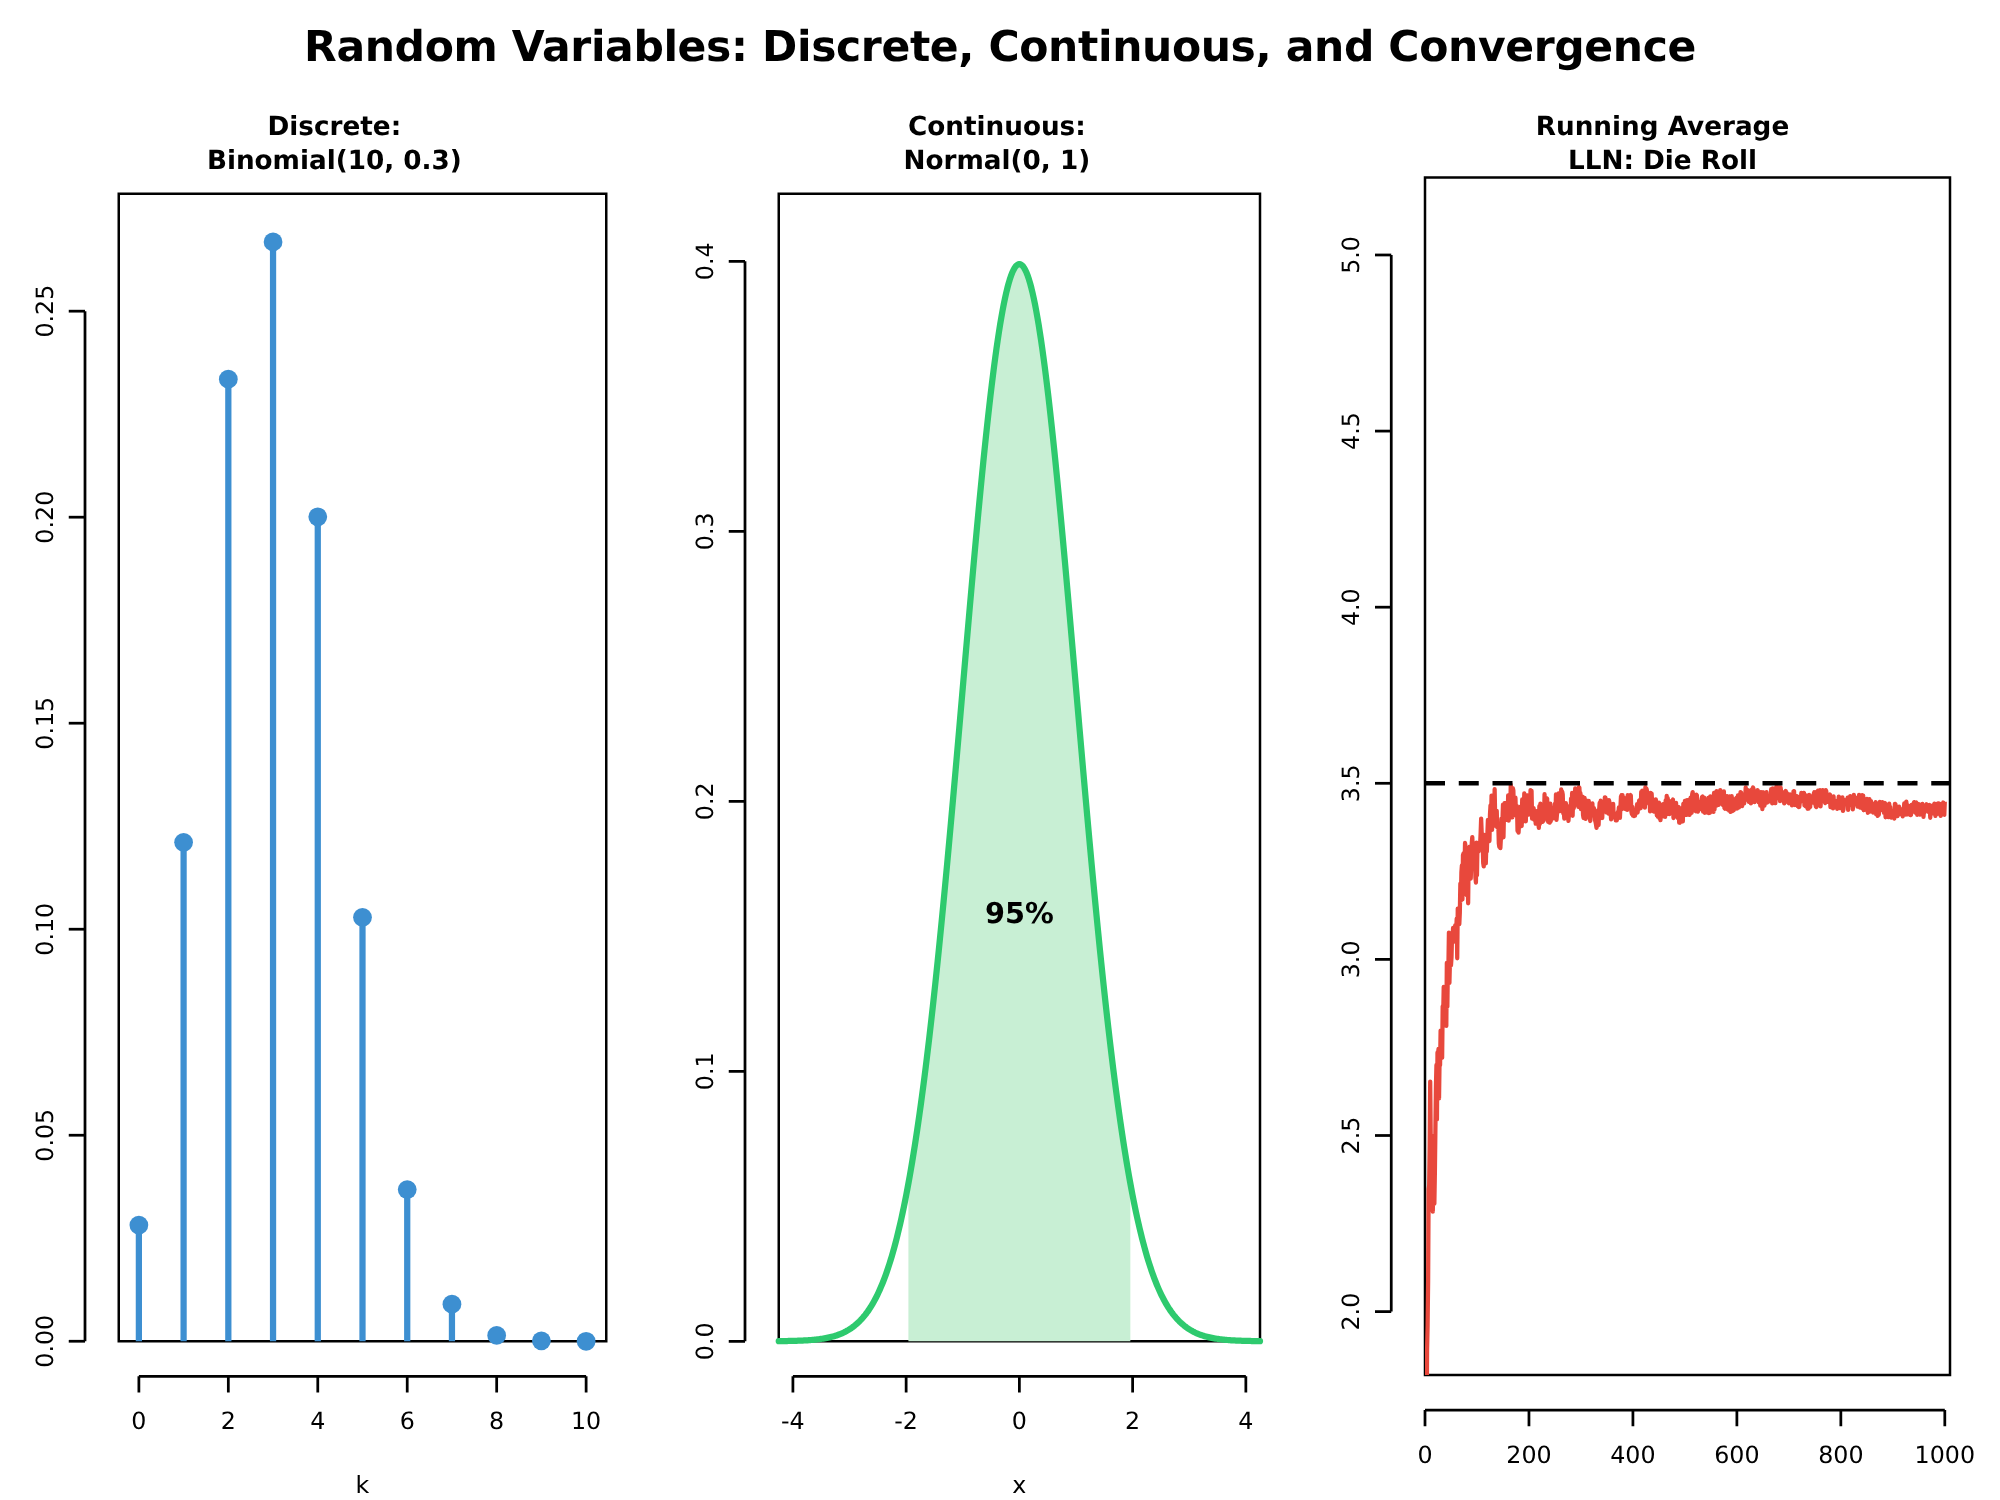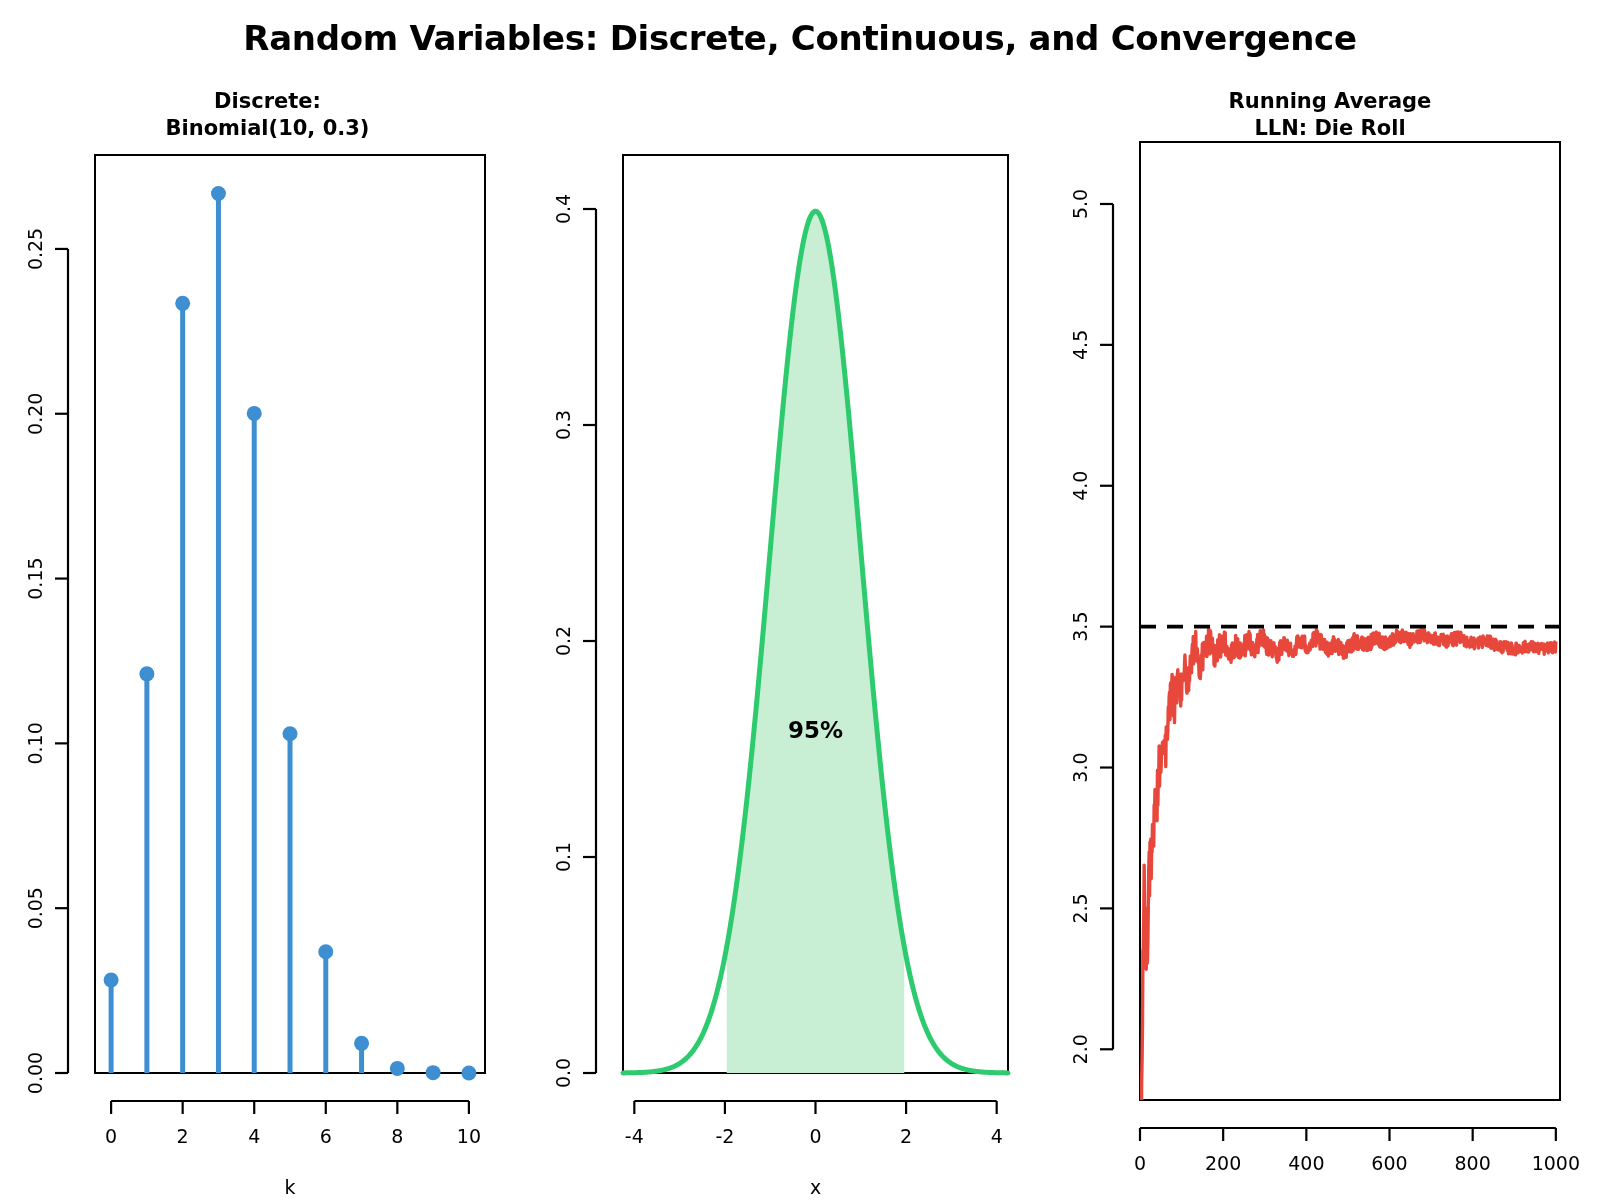--- a/index.html
+++ b/index.html
@@ -95,20 +95,24 @@
           <line x1="55" y1="413.75403949730696" x2="68" y2="413.75403949730696" class="tick"></line>
           <text x="0" y="0" class="ticklabel" text-anchor="middle" transform="translate(42,413.75403949730696) rotate(-90)">0.20</text>
           <line x1="55" y1="248.94254937163385" x2="68" y2="248.94254937163385" class="tick"></line>
           <text x="0" y="0" class="ticklabel" text-anchor="middle" transform="translate(42,248.94254937163385) rotate(-90)">0.25</text>
           <text x="0" y="0" class="axis-title" text-anchor="middle" transform="translate(-10,614) rotate(-90)">P(X = k)</text>
         </g>
       </svg>
   </div>
 
   <div class="panel" style="left:535px;width:525px;">
+    <div class="panel-title">
+      <span>Continuous:</span>
+      <span>Normal(0, 1)</span>
+    </div>
     <svg class="plot-svg" id="svg-continuous" width="525" height="1200">
         <g>
           <rect x="88" y="155" width="385" height="918" class="box-line"></rect>
         </g>
         <path d="M 191.7235294117647 1073 L 191.7235294117647 946.7675602397449 L 192.4633333333333 942.6784429763138 L 193.20313725490197 938.4927530062688 L 193.94294117647058 934.2096574511747 L 194.68274509803922 929.8283759830681 L 195.42254901960786 925.3481833433775 L 196.1623529411765 920.7684118671024 L 196.90215686274513 916.0884540083119 L 197.6419607843137 911.3077648629022 L 198.38176470588235 906.4258646844268 L 199.12156862745096 901.442341388701 L 199.86137254901962 896.3568530427686 L 200.60117647058823 891.1691303337168 L 201.34098039215687 885.8789790127258 L 202.08078431372547 880.4862823096544 L 202.82058823529414 874.9910033133688 L 203.56039215686275 869.3931873129629 L 204.30019607843138 863.6929640949354 L 205.04 857.8905501913423 L 205.77980392156866 851.9862510738906 L 206.51960784313727 845.9804632888996 L 207.25941176470587 839.8736765280271 L 207.9992156862745 833.6664756296384 L 208.73901960784312 827.3595425056895 L 209.47882352941178 820.953657988994 L 210.2186274509804 814.4497035957611 L 210.95843137254903 807.848663198313 L 211.69823529411764 801.1516246029303 L 212.4380392156863 794.3597810278176 L 213.1778431372549 787.4744324762469 L 213.91764705882355 780.496987000006 L 214.65745098039213 773.4289618483634 L 215.39725490196082 766.2719844978623 L 216.1370588235294 759.0277935583613 L 216.87686274509804 751.6982395508678 L 217.61666666666667 744.285285552838 L 218.35647058823528 736.7910077067728 L 219.09627450980392 729.2175955880934 L 219.83607843137256 721.5673524284548 L 220.57588235294116 713.842695190842 L 221.3156862745098 706.0461544929872 L 222.05549019607844 698.1803743758578 L 222.79529411764707 690.2481119141867 L 223.53509803921568 682.2522366662417 L 224.2749019607843 674.1957299602834 L 225.01470588235296 666.0816840154071 L 225.75450980392156 657.9133008947312 L 226.4943137254902 649.6938912891679 L 227.2341176470588 641.426873130298 L 227.97392156862745 633.1157700311563 L 228.71372549019608 624.7642095540475 L 229.45352941176472 616.375921304807 L 230.19333333333333 607.9547348532474 L 230.93313725490196 599.5045774798498 L 231.6729411764706 591.0294717490865 L 232.41274509803924 582.5335329101001 L 233.15254901960785 574.020966125796 L 233.89235294117645 565.4960635317535 L 234.63215686274512 556.9632011267021 L 235.37196078431373 548.4268354966615 L 236.11176470588236 539.8915003751877 L 236.85156862745097 531.3618030425208 L 237.5913725490196 522.8424205667824 L 238.33117647058825 514.3380958907123 L 239.07098039215686 505.85363376779026 L 239.8107843137255 497.3938965519221 L 240.5505882352941 488.9637998452231 L 241.29039215686274 480.5683080087555 L 242.0301960784314 472.2124295414161 L 242.76999999999998 463.901212332491 L 243.50980392156862 455.6397387937136 L 244.24960784313726 447.43312087697063 L 244.9894117647059 439.28649498410175 L 245.7292156862745 431.20501677553193 L 246.46901960784314 423.1938558847505 L 247.20882352941177 415.25819054592864 L 247.9486274509804 407.40320214221333 L 248.688431372549 399.6340696824932 L 249.42823529411766 391.9559642146477 L 250.16803921568626 384.37404318352026 L 250.9078431372549 376.89344474204677 L 251.64764705882354 369.5192820241647 L 252.38745098039215 362.2566373882877 L 253.12725490196078 355.11055664029413 L 253.86705882352942 348.0860432450994 L 254.60686274509803 341.1880525360077 L 255.34666666666666 334.42148593113507 L 256.08647058823533 327.79118516626863 L 256.8262745098039 321.3019265535962 L 257.5660784313726 314.95841527576977 L 258.3058823529411 308.76527972479585 L 259.0456862745098 302.7270658952383 L 259.7854901960784 296.8482318412043 L 260.52529411764704 291.13314220653854 L 261.2650980392157 285.5860628375915 L 262.0049019607843 280.21115548784724 L 262.74470588235295 275.0124726235904 L 263.4845098039216 269.9939523396697 L 264.2243137254902 265.1594133942757 L 264.96411764705886 260.5125503714818 L 265.70392156862744 256.0569289801183 L 266.4437254901961 251.79598149734602 L 267.1835294117647 247.73300236507316 L 267.9233333333333 243.87114394711864 L 268.663137254902 240.2134124547697 L 269.40294117647056 236.76266404810053 L 270.1427450980392 233.5216011201286 L 270.88254901960784 230.492768770574 L 271.6223529411765 227.67855147566263 L 272.3621568627451 225.08116996007118 L 273.10196078431375 222.70267827675707 L 273.8417647058824 220.54496110005152 L 274.581568627451 218.60973123700512 L 275.3213725490196 216.8985273615881 L 276.06117647058824 215.41271197594233 L 276.8009803921568 214.15346960246325 L 277.54078431372545 213.12180521007235 L 278.28058823529415 212.31854287760711 L 279.0203921568627 211.74432469681528 L 279.76019607843136 211.39960991699922 L 280.5 211.2846743329053 L 281.23980392156864 211.39960991699922 L 281.9796078431373 211.74432469681528 L 282.71941176470585 212.31854287760711 L 283.4592156862745 213.12180521007235 L 284.1990196078432 214.15346960246325 L 284.9388235294118 215.41271197594233 L 285.67862745098034 216.8985273615881 L 286.418431372549 218.60973123700512 L 287.1582352941177 220.54496110005164 L 287.89803921568625 222.70267827675707 L 288.6378431372549 225.08116996007118 L 289.3776470588235 227.67855147566263 L 290.11745098039216 230.492768770574 L 290.8572549019608 233.5216011201286 L 291.59705882352944 236.76266404810053 L 292.336862745098 240.2134124547697 L 293.07666666666665 243.87114394711864 L 293.81647058823535 247.73300236507316 L 294.5562745098039 251.79598149734602 L 295.2960784313725 256.0569289801183 L 296.03588235294114 260.5125503714818 L 296.77568627450984 265.1594133942757 L 297.5154901960784 269.9939523396697 L 298.25529411764705 275.0124726235904 L 298.9950980392157 280.21115548784724 L 299.7349019607843 285.5860628375915 L 300.47470588235296 291.13314220653854 L 301.2145098039215 296.8482318412043 L 301.9543137254902 302.7270658952383 L 302.6941176470588 308.76527972479585 L 303.4339215686274 314.95841527576977 L 304.1737254901961 321.30192655359633 L 304.91352941176467 327.79118516626863 L 305.6533333333333 334.42148593113484 L 306.393137254902 341.1880525360077 L 307.1329411764706 348.0860432450994 L 307.8727450980392 355.110556640294 L 308.61254901960785 362.2566373882877 L 309.3523529411765 369.5192820241647 L 310.0921568627451 376.8934447420472 L 310.83196078431365 384.37404318352026 L 311.57176470588234 391.9559642146477 L 312.311568627451 399.6340696824933 L 313.05137254901956 407.40320214221333 L 313.7911764705882 415.25819054592864 L 314.53098039215683 423.19385588475063 L 315.27078431372547 431.2050167755317 L 316.0105882352941 439.28649498410164 L 316.75039215686274 447.43312087697063 L 317.4901960784314 455.6397387937135 L 318.23 463.9012123324909 L 318.96980392156865 472.2124295414161 L 319.70960784313723 480.56830800875537 L 320.4494117647058 488.9637998452231 L 321.1892156862745 497.3938965519221 L 321.92901960784314 505.85363376779026 L 322.6688235294117 514.3380958907126 L 323.40862745098036 522.8424205667824 L 324.148431372549 531.3618030425208 L 324.88823529411764 539.8915003751877 L 325.6280392156863 548.4268354966615 L 326.3678431372549 556.9632011267021 L 327.10764705882355 565.4960635317535 L 327.8474509803922 574.020966125796 L 328.58725490196076 582.5335329101001 L 329.3270588235294 591.0294717490865 L 330.066862745098 599.5045774798497 L 330.8066666666667 607.9547348532476 L 331.5464705882353 616.3759213048072 L 332.2862745098039 624.7642095540475 L 333.0260784313725 633.1157700311563 L 333.76588235294116 641.426873130298 L 334.5056862745098 649.6938912891678 L 335.24549019607844 657.9133008947312 L 335.9852941176471 666.0816840154071 L 336.7250980392157 674.1957299602832 L 337.46490196078435 682.2522366662417 L 338.2047058823529 690.2481119141867 L 338.94450980392156 698.1803743758578 L 339.68431372549014 706.0461544929872 L 340.42411764705884 713.842695190842 L 341.1639215686275 721.567352428455 L 341.90372549019605 729.2175955880934 L 342.6435294117647 736.7910077067728 L 343.3833333333333 744.2852855528381 L 344.12313725490196 751.6982395508678 L 344.8629411764706 759.0277935583613 L 345.6027450980392 766.2719844978624 L 346.3425490196079 773.4289618483633 L 347.08235294117645 780.4969870000059 L 347.8221568627451 787.474432476247 L 348.5619607843137 794.3597810278175 L 349.30176470588236 801.1516246029304 L 350.041568627451 807.848663198313 L 350.7813725490196 814.4497035957609 L 351.5211764705882 820.953657988994 L 352.26098039215685 827.3595425056895 L 353.0007843137255 833.6664756296384 L 353.7405882352941 839.8736765280271 L 354.48039215686276 845.9804632888996 L 355.22019607843134 851.9862510738906 L 355.96000000000004 857.8905501913423 L 356.6998039215686 863.6929640949354 L 357.4396078431372 869.3931873129629 L 358.1794117647059 874.9910033133688 L 358.9192156862745 880.4862823096541 L 359.65901960784316 885.878979012726 L 360.39882352941174 891.1691303337167 L 361.1386274509804 896.3568530427686 L 361.878431372549 901.4423413887012 L 362.61823529411765 906.4258646844269 L 363.35803921568623 911.3077648629021 L 364.0978431372549 916.0884540083119 L 364.8376470588235 920.7684118671024 L 365.57745098039214 925.3481833433774 L 366.3172549019608 929.8283759830681 L 367.05705882352936 934.2096574511747 L 367.79686274509805 938.4927530062688 L 368.5366666666667 942.6784429763138 L 369.27647058823527 946.7675602397449 L 369.27647058823527 1073 Z" fill="#c8efd4" stroke="none"></path>
         <path d="M 88 1072.896927745071 L 88.9625 1072.8872112088143 L 89.92500000000003 1072.876634422566 L 90.88749999999999 1072.8651267140308 L 91.85 1072.85261212069 L 92.81250000000001 1072.8390090398607 L 93.77500000000002 1072.8242298595192 L 94.73749999999998 1072.8081805691472 L 95.69999999999999 1072.7907603498588 L 96.66250000000001 1072.7718611430685 L 97.62500000000001 1072.7513671969605 L 98.58749999999999 1072.7291545900284 L 99.55 1072.7050907309601 L 100.5125 1072.6790338341605 L 101.475 1072.650832370216 L 102.4375 1072.6203244906317 L 103.39999999999999 1072.587337426191 L 104.36250000000001 1072.5516868583213 L 105.32499999999999 1072.5131762628866 L 106.2875 1072.4715962258592 L 107.25 1072.4267237303786 L 108.2125 1072.3783214147527 L 109.17500000000001 1072.3261368010087 L 110.1375 1072.2699014936782 L 111.1 1072.2093303485563 L 112.0625 1072.1441206112634 L 113.025 1072.0739510255194 L 113.9875 1071.9984809111281 L 114.94999999999999 1071.917349211777 L 115.9125 1071.8301735128584 L 116.87500000000001 1071.736549029637 L 117.8375 1071.6360475662123 L 118.80000000000001 1071.5282164458556 L 119.76249999999999 1071.4125774134409 L 120.72500000000001 1071.2886255108424 L 121.6875 1071.1558279263236 L 122.65 1071.0136228191122 L 123.6125 1070.861418120531 L 124.575 1070.6985903132345 L 125.5375 1070.5244831902974 L 126.5 1070.3384065960984 L 127.46249999999999 1070.1396351511496 L 128.425 1069.9274069632438 L 129.3875 1069.7009223275052 L 130.35 1069.4593424181714 L 131.3125 1069.2017879751627 L 132.275 1068.9273379887386 L 133.2375 1068.6350283857996 L 134.2 1068.3238507216306 L 135.1625 1067.992750881154 L 136.125 1067.6406277940168 L 137.0875 1067.266332168095 L 138.05 1066.8686652462748 L 139.0125 1066.4463775916265 L 139.975 1065.9981679063594 L 140.9375 1065.5226818902067 L 141.89999999999998 1065.0185111441524 L 142.86249999999998 1064.4841921256711 L 143.825 1063.9182051618993 L 144.78750000000002 1063.3189735274086 L 145.75 1062.6848625934822 L 146.71249999999998 1062.014179056025 L 147.675 1061.3051702494554 L 148.6375 1060.5560235541284 L 149.60000000000002 1059.7648659050208 L 150.5625 1058.9297634095926 L 151.52499999999998 1058.048721082879 L 152.4875 1057.119682708006 L 153.45000000000002 1056.1405308304322 L 154.41250000000002 1055.1090868943033 L 155.375 1054.0231115293668 L 156.33749999999998 1052.8803049969292 L 157.3 1051.6783078033375 L 158.2625 1050.4147014894404 L 159.225 1049.0870096044239 L 160.1875 1047.6926988723167 L 161.15 1046.2291805593306 L 162.1125 1044.69381205003 L 163.075 1043.0838986401088 L 164.03750000000002 1041.396695553308 L 165 1039.6294101897065 L 165.96249999999998 1037.779204612283 L 166.92499999999998 1035.843198278261 L 167.8875 1033.818471021321 L 168.85000000000002 1031.7020662902883 L 169.8125 1029.4909946493797 L 170.77499999999998 1027.1822375445288 L 171.7375 1024.7727513396799 L 172.7 1022.2594716262851 L 173.66250000000002 1019.6393178085203 L 174.625 1016.9091979659757 L 175.58749999999998 1014.066013994767 L 176.55 1011.1066670271665 L 177.51250000000002 1008.0280631289482 L 178.47500000000002 1004.8271192727066 L 179.4375 1001.5007695844226 L 180.39999999999998 998.0459718595354 L 181.36249999999998 994.4597143437142 L 182.325 990.7390227724376 L 183.2875 986.880967662362 L 184.25 982.8826718463085 L 185.2125 978.741318242525 L 186.175 974.4541578476749 L 187.1375 970.0185179417966 L 188.10000000000002 965.4318104922471 L 189.0625 960.6915407424019 L 190.025 955.7953159696519 L 190.9875 950.7408543959916 L 191.95 945.5259942332655 L 192.91250000000002 940.1487028439137 L 193.875 934.6070859968628 L 194.8375 928.8993971970165 L 195.79999999999998 923.0240470656638 L 196.76250000000002 916.9796127479922 L 197.725 910.7648473228321 L 198.6875 904.3786891887196 L 199.64999999999998 897.8202713994027 L 200.6125 891.0889309209907 L 201.575 884.1842177821096 L 202.5375 877.1059040876396 L 203.5 869.8539928659243 L 204.46249999999998 862.4287267187162 L 205.425 854.8305962426095 L 206.3875 847.0603481902724 L 207.35 839.1189933394737 L 208.3125 831.0078140376638 L 209.275 822.7283713897733 L 210.2375 814.2825120568771 L 211.2 805.67237463351 L 212.16250000000002 796.9003955716573 L 213.125 787.9693146198088 L 214.0875 778.8821797459735 L 215.05 769.6423515141744 L 216.01250000000002 760.2535068847076 L 216.975 750.7196424093406 L 217.9375 741.0450767936661 L 218.9 731.2344527999726 L 219.86249999999998 721.2927384653123 L 220.82500000000002 711.2252276108571 L 221.7875 701.0375396202099 L 222.75 690.7356184660118 L 223.7125 680.3257309660147 L 224.67499999999998 669.8144642517069 L 225.6375 659.2087224346442 L 226.6 648.515722457785 L 227.5625 637.7429891214131 L 228.525 626.8983492755756 L 229.4875 615.9899251734437 L 230.45 605.0261269825216 L 231.4125 594.0156444532691 L 232.375 582.9674377473646 L 233.3375 571.8907274305959 L 234.3 560.79498363814 L 235.2625 549.6899144228262 L 236.225 538.5854532998295 L 237.1875 527.4917460041047 L 238.15 516.4191364797458 L 239.1125 505.37815212331964 L 240.07500000000002 494.37948830606535 L 241.0375 483.4339922026629 L 242 472.5526459570476 L 242.9625 461.74654921844797 L 243.92499999999998 451.0269010834852 L 244.88750000000002 440.4049814827175 L 245.85 429.8921320524978 L 246.8125 419.4997365353695 L 247.775 409.23920075448166 L 248.73749999999998 399.1219322096241 L 249.7 389.15931934447167 L 250.6625 379.362710536456 L 251.625 369.7433928623759 L 252.5875 360.3125706943483 L 253.55 351.08134418205793 L 254.5125 342.0606876783944 L 255.475 333.2614281665403 L 256.4375 324.6942237473205 L 257.4 316.36954224619205 L 258.3625 308.29763999959107 L 259.325 300.4885408804946 L 260.2875 292.9520156229763 L 261.25 285.69756150522596 L 262.2125 278.734382450001 L 263.175 272.0713696007248 L 264.13750000000005 265.71708243050637 L 265.1 259.6797304401714 L 266.0625 253.96715550001943 L 267.025 248.58681488841887 L 267.98749999999995 243.54576507855506 L 268.95000000000005 238.8506463226464 L 269.9125 234.50766808074718 L 270.875 230.52259533888264 L 271.8375 226.90073585870266 L 272.79999999999995 223.64692839812608 L 273.76250000000005 220.76553193955726 L 274.72499999999997 218.2604159592447 L 275.6875 216.13495176818378 L 276.65 214.39200495168575 L 277.6125 213.03392893134924 L 278.575 212.06255966967854 L 279.5375 211.47921153402592 L 280.5 211.2846743329053 L 281.46250000000003 211.47921153402592 L 282.425 212.06255966967854 L 283.3875 213.03392893134924 L 284.35 214.39200495168575 L 285.3125 216.13495176818378 L 286.275 218.2604159592447 L 287.23749999999995 220.76553193955726 L 288.20000000000005 223.64692839812608 L 289.1625 226.90073585870266 L 290.125 230.52259533888264 L 291.0875 234.50766808074718 L 292.05 238.8506463226464 L 293.0125 243.54576507855506 L 293.975 248.58681488841887 L 294.9375 253.9671555000192 L 295.9 259.6797304401714 L 296.86249999999995 265.71708243050637 L 297.82500000000005 272.0713696007248 L 298.7875 278.7343824500008 L 299.75 285.69756150522596 L 300.7125 292.9520156229763 L 301.675 300.4885408804947 L 302.6375 308.29763999959084 L 303.59999999999997 316.36954224619205 L 304.5625 324.6942237473205 L 305.52500000000003 333.2614281665403 L 306.4875 342.0606876783945 L 307.45 351.0813441820577 L 308.4125 360.3125706943483 L 309.375 369.7433928623759 L 310.3375 379.36271053645623 L 311.29999999999995 389.15931934447144 L 312.26250000000005 399.1219322096241 L 313.225 409.23920075448166 L 314.1875 419.4997365353696 L 315.15 429.8921320524978 L 316.1125 440.4049814827175 L 317.075 451.0269010834852 L 318.0375 461.7465492184482 L 319 472.5526459570473 L 319.9625 483.4339922026629 L 320.92499999999995 494.37948830606535 L 321.88750000000005 505.37815212331975 L 322.85 516.4191364797456 L 323.8125 527.4917460041047 L 324.775 538.5854532998295 L 325.7375 549.6899144228263 L 326.7 560.7949836381399 L 327.66249999999997 571.8907274305959 L 328.625 582.9674377473646 L 329.58750000000003 594.0156444532691 L 330.55 605.0261269825219 L 331.5125 615.9899251734435 L 332.475 626.8983492755756 L 333.4375 637.7429891214131 L 334.4 648.5157224577853 L 335.36249999999995 659.208722434644 L 336.32500000000005 669.8144642517069 L 337.2875 680.3257309660147 L 338.25 690.7356184660119 L 339.2125 701.0375396202098 L 340.175 711.2252276108571 L 341.1375 721.2927384653123 L 342.1 731.2344527999727 L 343.0625 741.0450767936659 L 344.02500000000003 750.7196424093406 L 344.9875 760.2535068847076 L 345.95 769.6423515141747 L 346.9125 778.8821797459734 L 347.875 787.9693146198088 L 348.8375 796.9003955716573 L 349.8 805.6723746335101 L 350.7625 814.2825120568768 L 351.72499999999997 822.7283713897733 L 352.6875 831.0078140376638 L 353.65000000000003 839.1189933394737 L 354.6125 847.0603481902726 L 355.575 854.8305962426094 L 356.5375 862.4287267187162 L 357.5 869.8539928659243 L 358.4625 877.1059040876397 L 359.425 884.1842177821095 L 360.3875 891.0889309209907 L 361.34999999999997 897.8202713994027 L 362.3125 904.3786891887198 L 363.275 910.764847322832 L 364.2375 916.9796127479922 L 365.2 923.0240470656638 L 366.1625 928.8993971970166 L 367.125 934.6070859968627 L 368.08750000000003 940.1487028439137 L 369.05 945.5259942332655 L 370.0125 950.7408543959917 L 370.975 955.7953159696517 L 371.9375 960.6915407424019 L 372.9 965.4318104922471 L 373.8625 970.0185179417966 L 374.825 974.4541578476748 L 375.78749999999997 978.741318242525 L 376.75 982.8826718463085 L 377.71250000000003 986.880967662362 L 378.675 990.7390227724377 L 379.6375 994.459714343714 L 380.6 998.0459718595354 L 381.5625 1001.5007695844226 L 382.525 1004.8271192727067 L 383.4875 1008.0280631289482 L 384.45 1011.1066670271665 L 385.41249999999997 1014.066013994767 L 386.375 1016.9091979659757 L 387.3375 1019.6393178085203 L 388.3 1022.2594716262851 L 389.2625 1024.7727513396799 L 390.225 1027.1822375445288 L 391.1875 1029.4909946493797 L 392.15000000000003 1031.7020662902883 L 393.1125 1033.818471021321 L 394.075 1035.843198278261 L 395.0375 1037.779204612283 L 396 1039.6294101897065 L 396.9625 1041.396695553308 L 397.925 1043.0838986401088 L 398.8875 1044.69381205003 L 399.84999999999997 1046.2291805593306 L 400.8125 1047.6926988723167 L 401.77500000000003 1049.0870096044239 L 402.7375 1050.4147014894406 L 403.7 1051.6783078033375 L 404.6625 1052.8803049969292 L 405.625 1054.0231115293668 L 406.5875 1055.1090868943033 L 407.55 1056.1405308304322 L 408.5125 1057.119682708006 L 409.47499999999997 1058.048721082879 L 410.4375 1058.9297634095926 L 411.4 1059.7648659050208 L 412.3625 1060.5560235541284 L 413.325 1061.3051702494554 L 414.2875 1062.014179056025 L 415.25 1062.6848625934822 L 416.21250000000003 1063.3189735274086 L 417.175 1063.9182051618993 L 418.1375 1064.4841921256711 L 419.1 1065.0185111441524 L 420.0625 1065.5226818902067 L 421.025 1065.9981679063594 L 421.9875 1066.4463775916265 L 422.95 1066.8686652462748 L 423.91249999999997 1067.266332168095 L 424.875 1067.6406277940168 L 425.83750000000003 1067.992750881154 L 426.8 1068.3238507216306 L 427.7625 1068.6350283857996 L 428.725 1068.9273379887386 L 429.6875 1069.2017879751627 L 430.65 1069.4593424181714 L 431.6125 1069.7009223275052 L 432.575 1069.9274069632438 L 433.53749999999997 1070.1396351511496 L 434.5 1070.3384065960984 L 435.4625 1070.5244831902974 L 436.425 1070.6985903132345 L 437.3875 1070.861418120531 L 438.35 1071.0136228191122 L 439.3125 1071.1558279263236 L 440.27500000000003 1071.2886255108424 L 441.2375 1071.4125774134409 L 442.2 1071.5282164458556 L 443.1625 1071.6360475662123 L 444.125 1071.736549029637 L 445.0875 1071.8301735128584 L 446.05 1071.917349211777 L 447.0125 1071.9984809111281 L 447.97499999999997 1072.0739510255194 L 448.9375 1072.1441206112634 L 449.90000000000003 1072.2093303485563 L 450.8625 1072.2699014936782 L 451.82500000000005 1072.3261368010087 L 452.7875 1072.3783214147527 L 453.75 1072.4267237303786 L 454.7125 1072.4715962258592 L 455.675 1072.5131762628866 L 456.6375 1072.5516868583213 L 457.59999999999997 1072.587337426191 L 458.5625 1072.6203244906317 L 459.52500000000003 1072.650832370216 L 460.48750000000007 1072.6790338341605 L 461.44999999999993 1072.7050907309601 L 462.41249999999997 1072.7291545900284 L 463.375 1072.7513671969605 L 464.33750000000003 1072.7718611430685 L 465.3 1072.7907603498588 L 466.2625 1072.8081805691472 L 467.225 1072.8242298595192 L 468.1875 1072.8390090398607 L 469.15 1072.85261212069 L 470.11249999999995 1072.8651267140308 L 471.075 1072.876634422566 L 472.03749999999997 1072.8872112088143 L 473 1072.896927745071" fill="none" stroke="#2eca6e" stroke-width="5" stroke-linejoin="round" stroke-linecap="round"></path>
         <text x="280.5" y="738.2" class="annot" text-anchor="middle">95%</text>
         <g>
           <line x1="99.32352941176471" y1="1101" x2="461.6764705882353" y2="1101" class="axis-line"></line>
           <line x1="99.32352941176471" y1="1101" x2="99.32352941176471" y2="1114" class="tick"></line>

